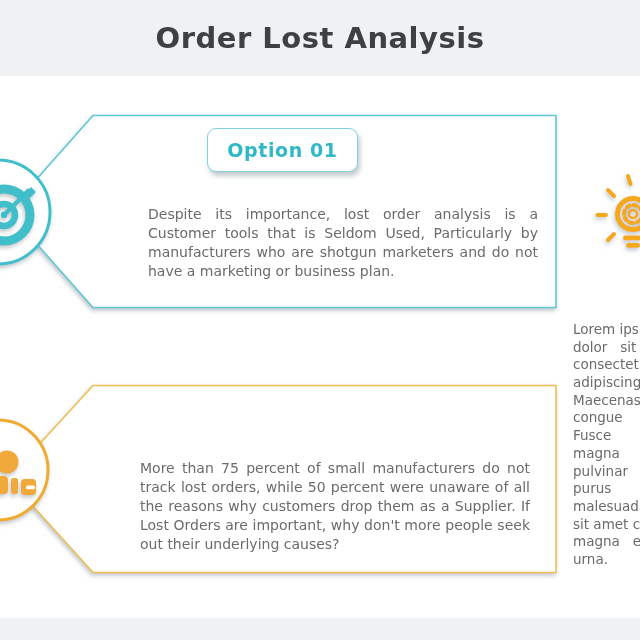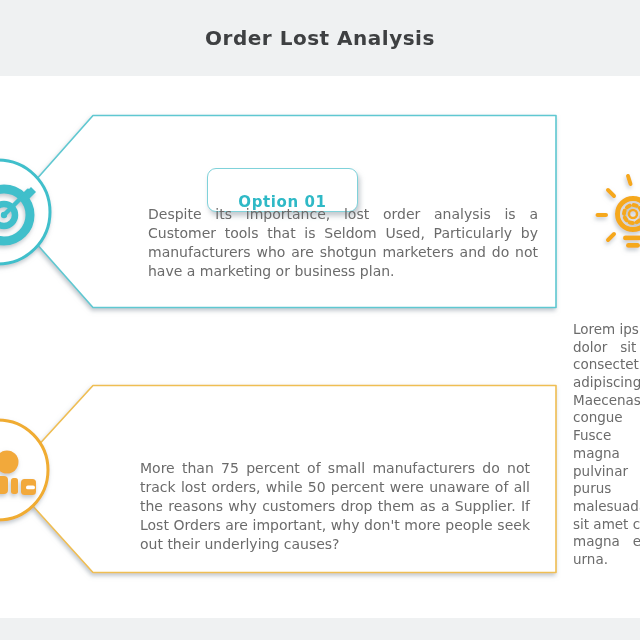--- a/index.html
+++ b/index.html
@@ -8,29 +8,28 @@
     overflow:hidden;font-family:"DejaVu Sans","Liberation Sans",sans-serif;
   }
   .band-top{
     position:absolute;left:0;top:0;width:640px;height:76px;background:#eff1f2;
     display:flex;align-items:center;justify-content:center;
   }
   .band-bottom{
     position:absolute;left:0;top:618px;width:640px;height:22px;background:#eff1f2;
   }
   .title{
-    font-size:20px;font-weight:bold;color:#3e4042;letter-spacing:.5px;
+    font-size:29px;font-weight:bold;color:#3e4042;letter-spacing:.5px;
   }
   svg.layer{position:absolute;left:0;top:0;width:640px;height:640px;}
   .option-box{
     position:absolute;width:149px;height:42px;background:#ffffff;border-radius:9px;
-    display:flex;align-items:flex-end;justify-content:center;
-    font-weight:bold;font-size:15px;letter-spacing:.6px;
+    display:flex;align-items:center;justify-content:center;
+    font-weight:bold;font-size:19px;letter-spacing:.6px;
     box-shadow:2px 4px 5px rgba(148,158,167,0.55);
-    margin-top:40px;
   }
   .option1{left:207px;top:128px;border:1.6px solid #7fd2da;color:#2fb9c6;}
   .option2{left:207px;top:392px;border:1.6px solid #f2cd86;color:#f5b640;}
   .body-text{
     position:absolute;left:140px;width:390px;font-size:14px;line-height:19px;
     color:#6b6b6b;text-align:justify;
   }
   .body1{top:205px;margin-left:8px;}
   .body2{top:459px;}
   .right-col{

